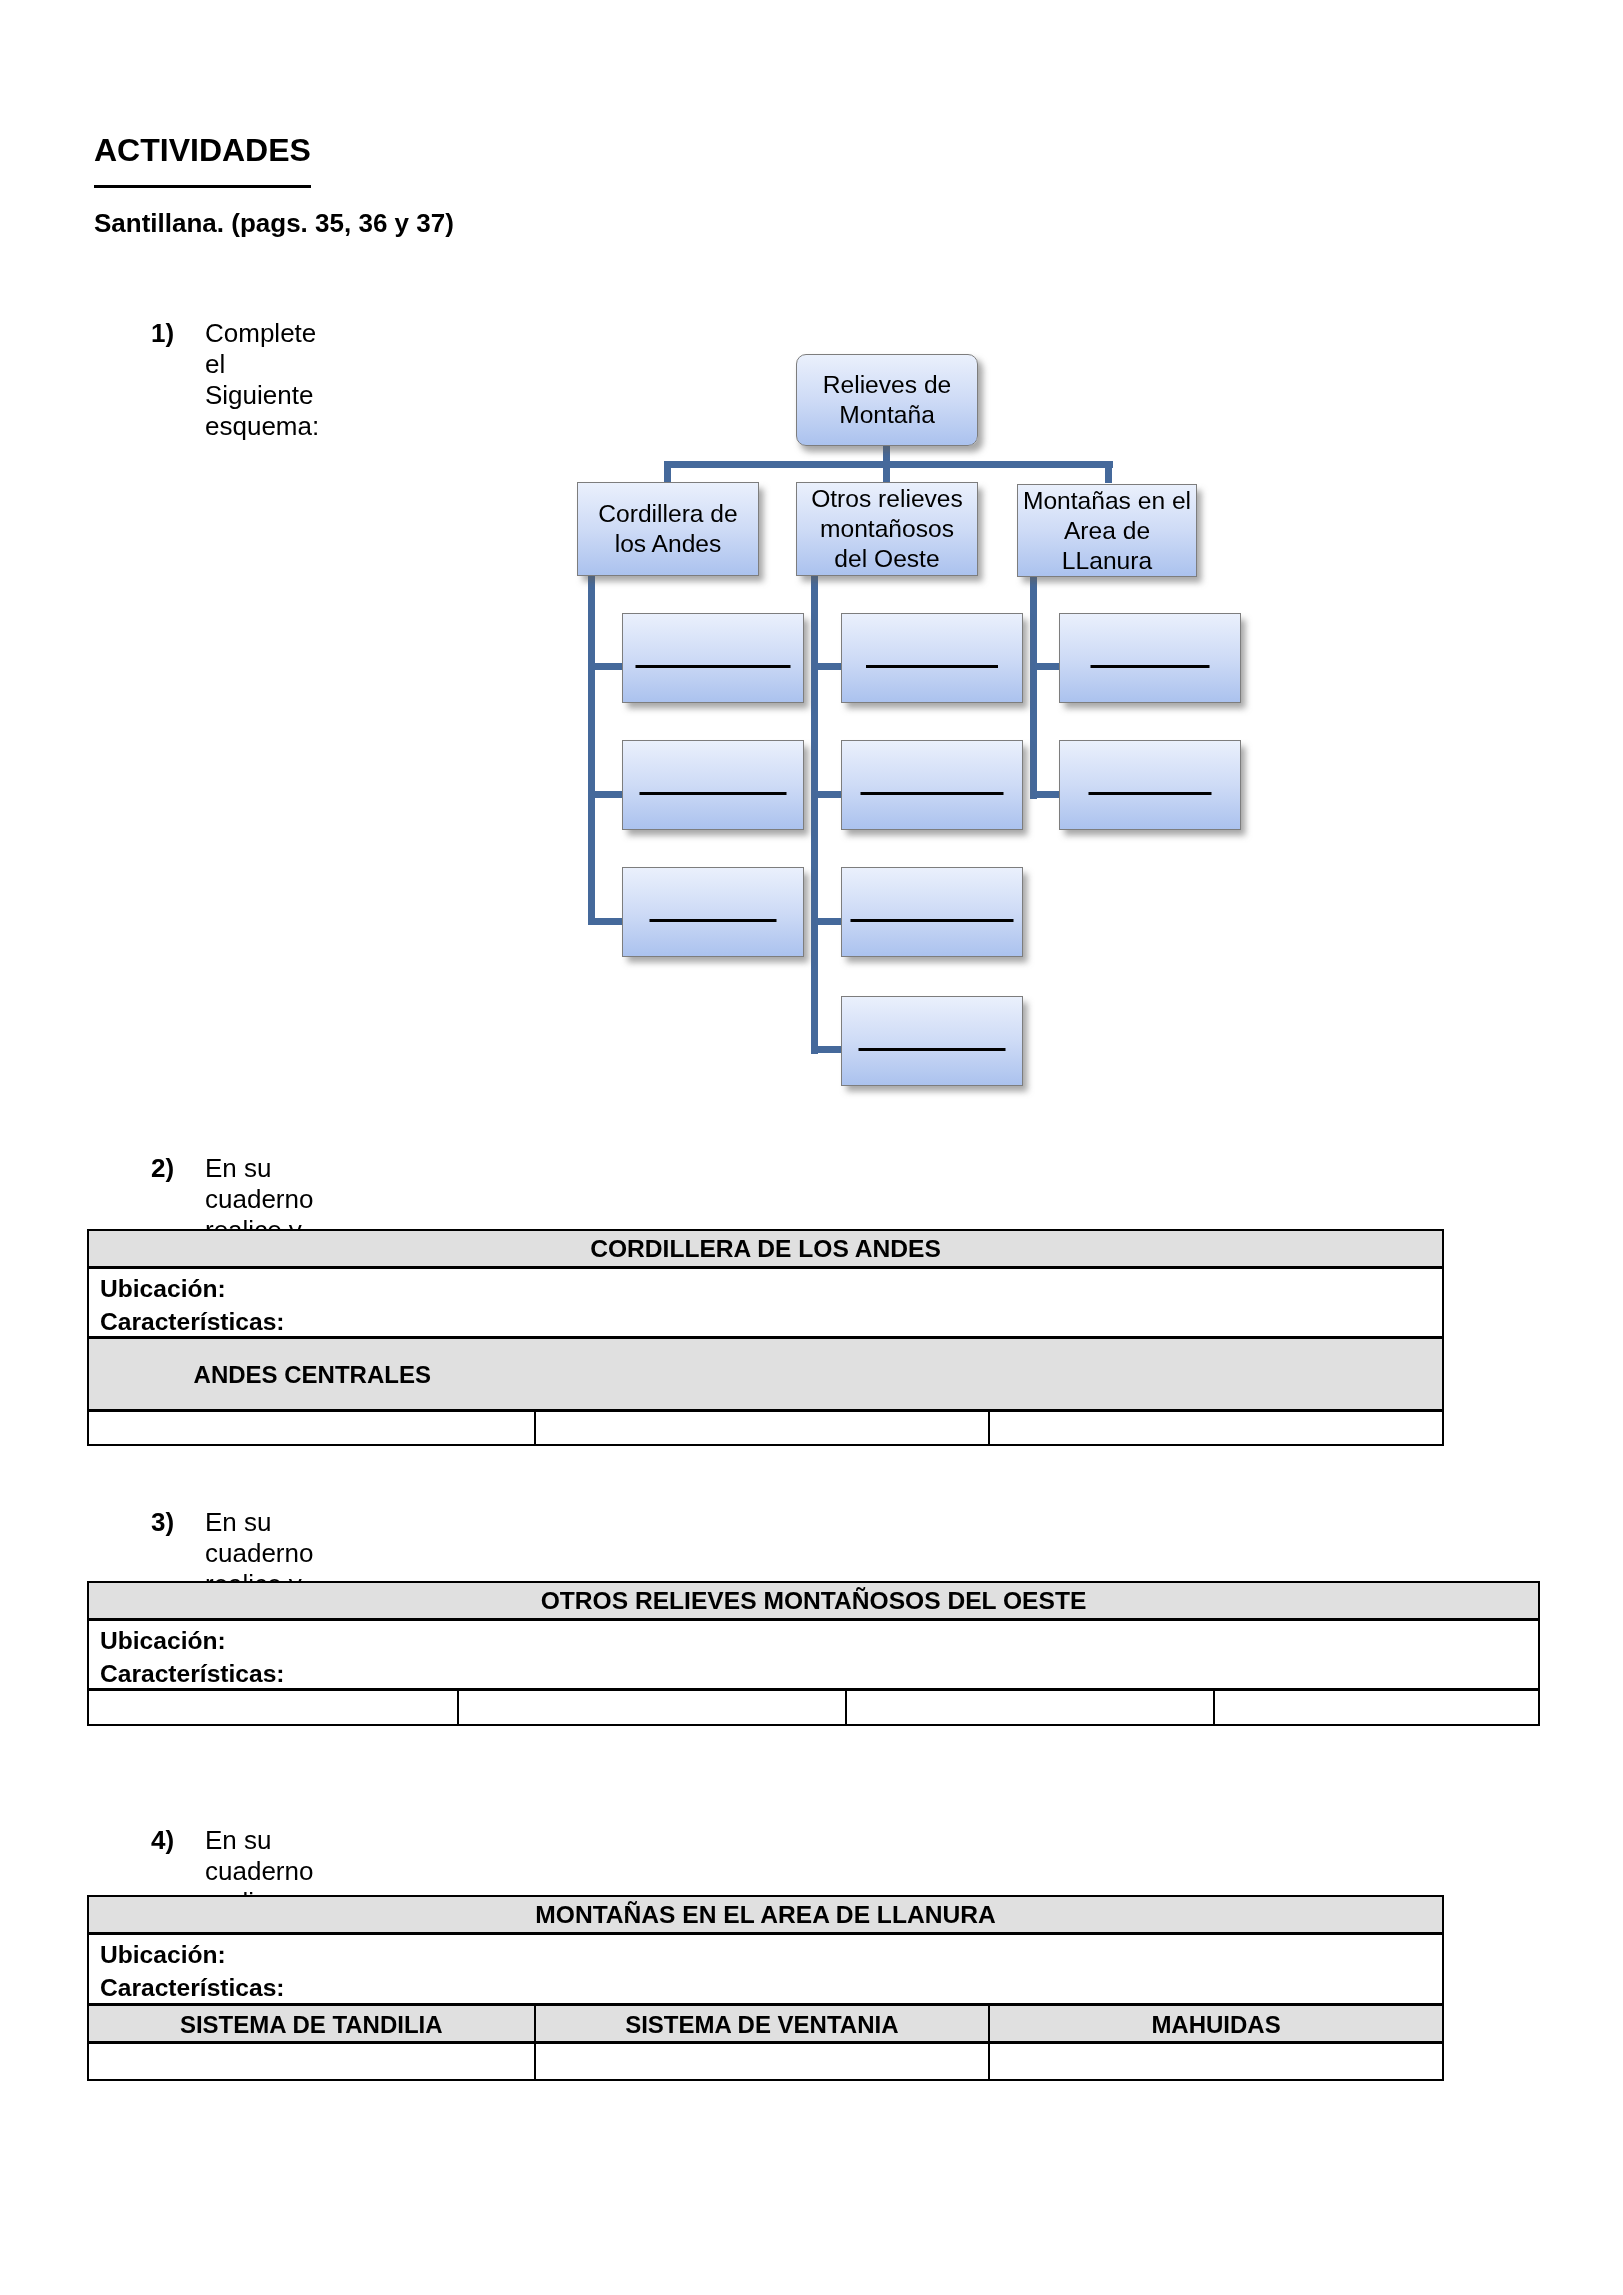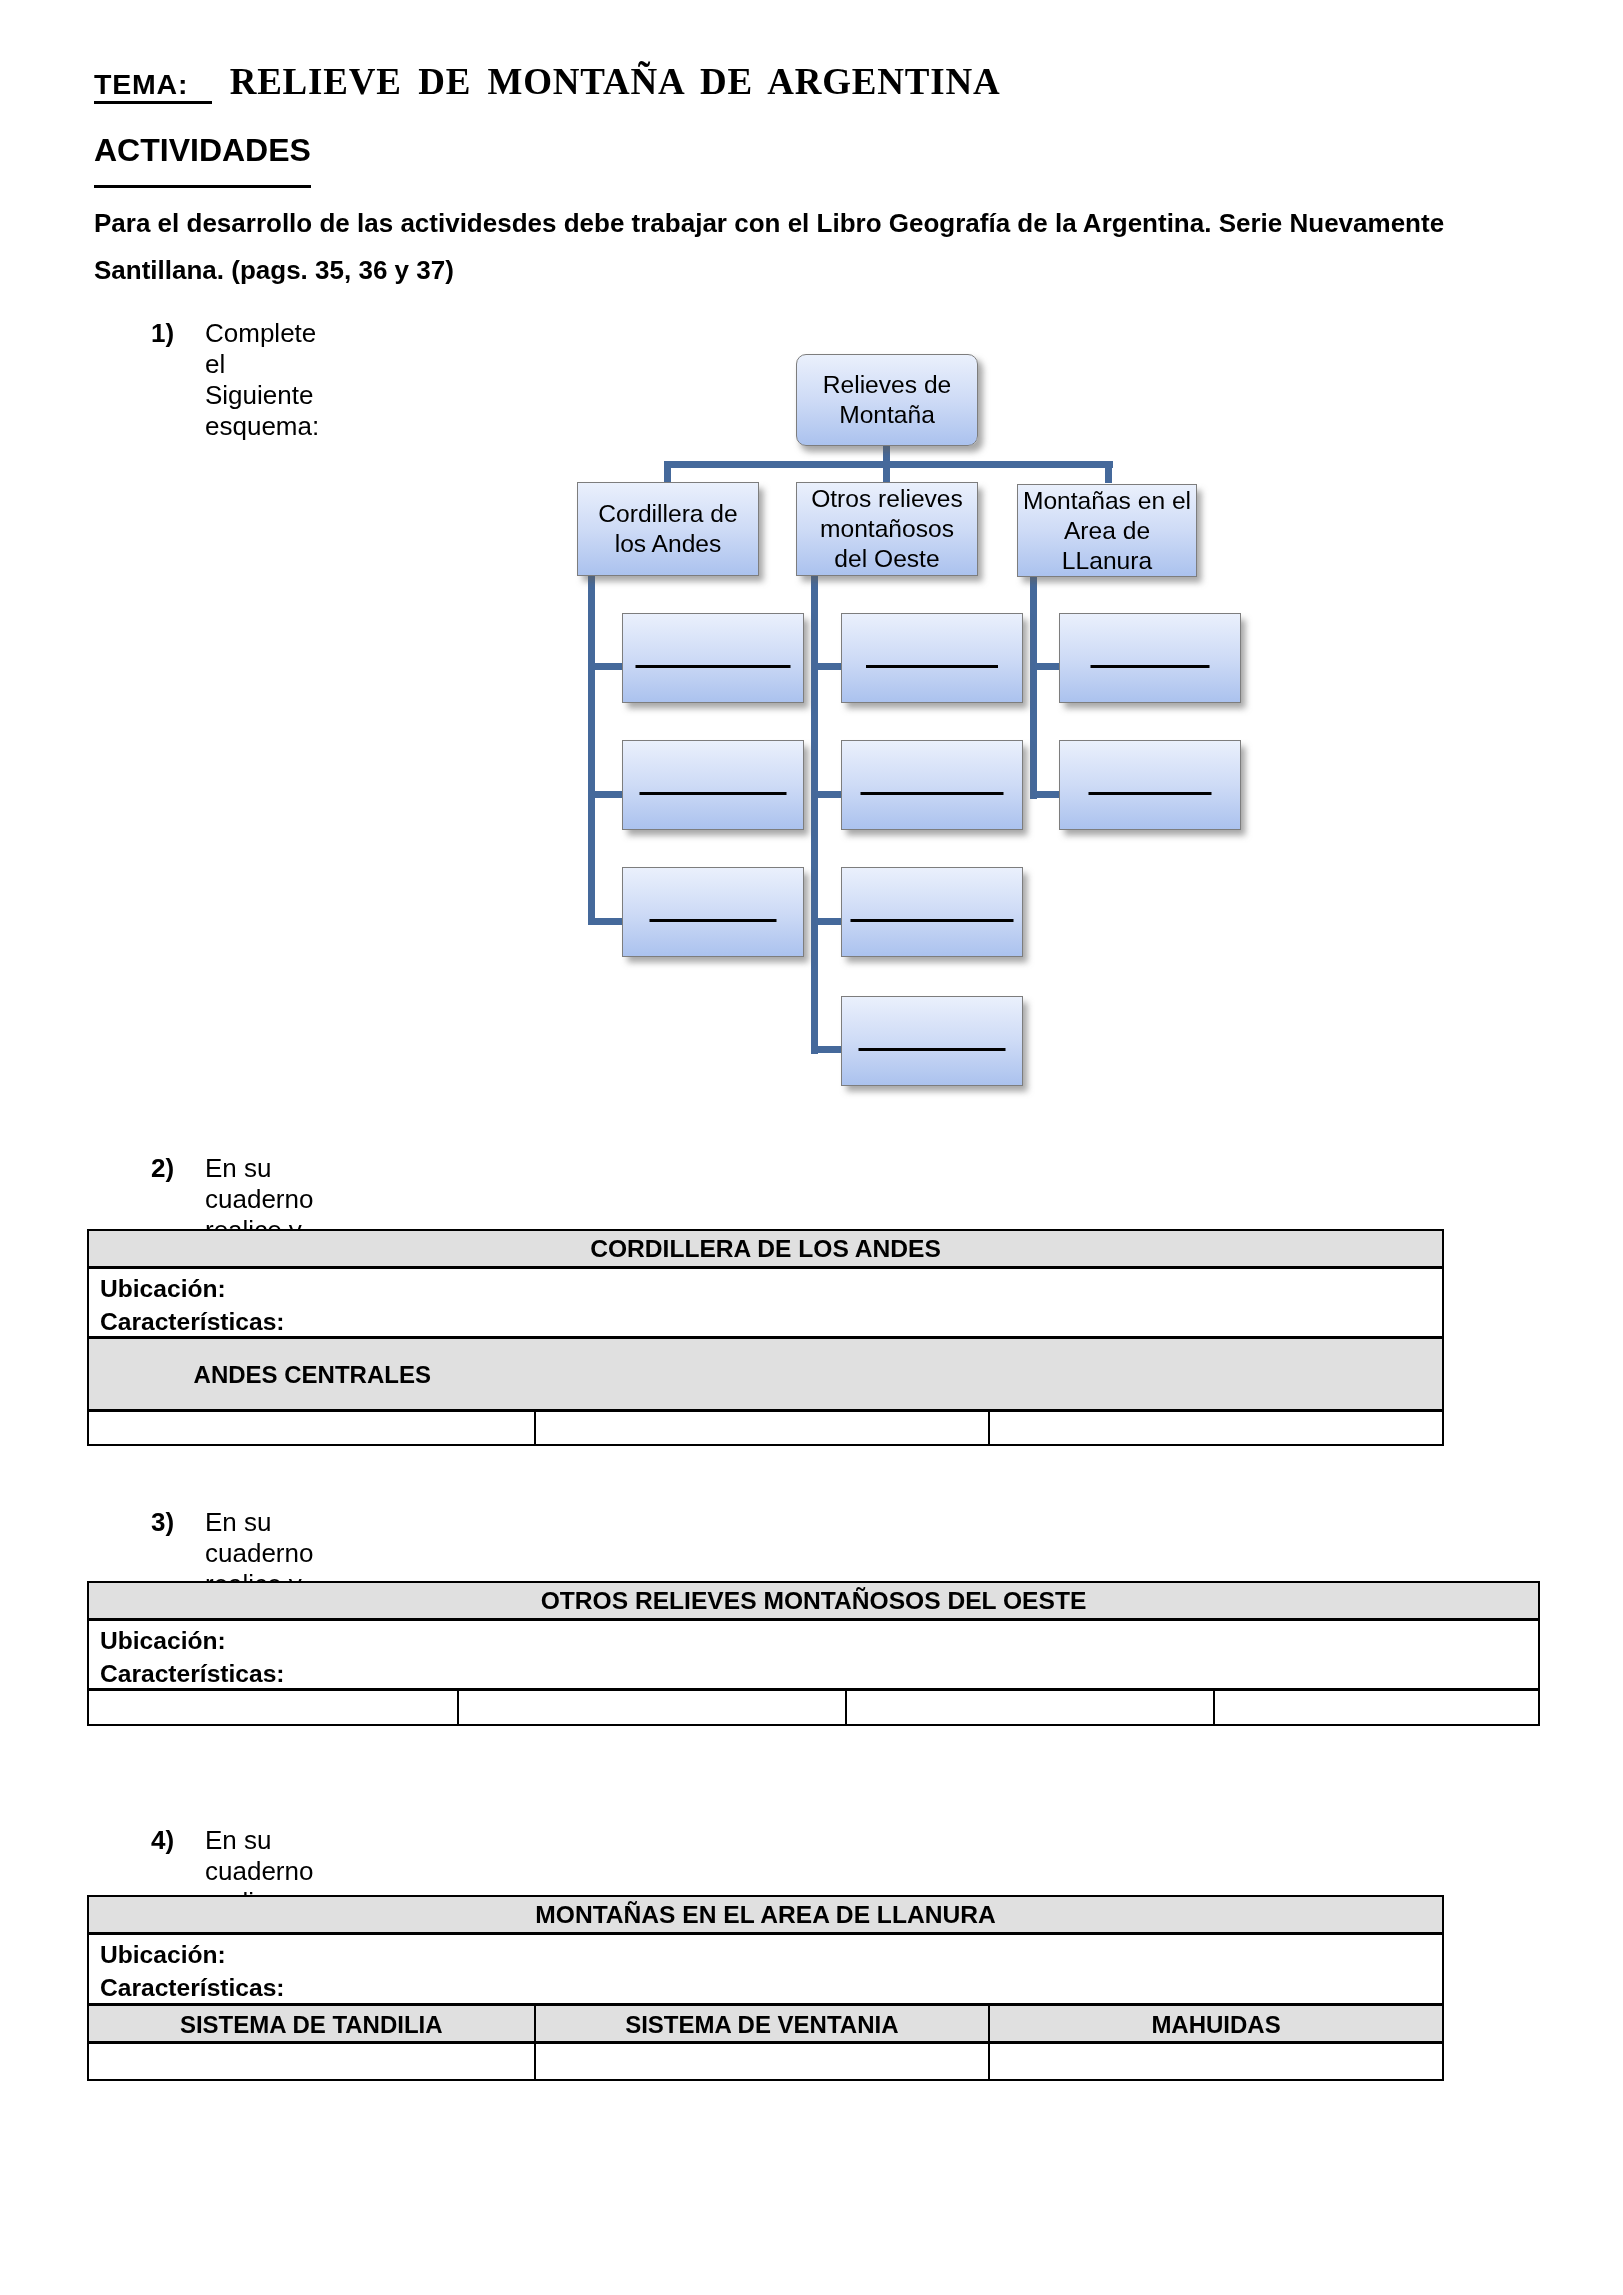--- a/index.html
+++ b/index.html
@@ -45,29 +45,24 @@
   .t-empty .cell:last-child{border-right:none;}
   .narrow{max-width:349px;}
   .cols3{grid-template-columns:1fr 1.018fr 1.012fr;}
   .cols4{grid-template-columns:1.147fr 1.203fr 1.142fr 1fr;}
 </style>
 </head>
 <body>
 
 <div class="page">
 
-  <div class="tema-line">
-    <span class="tema-label">TEMA:</span>
-    <span class="doc-title">RELIEVE DE MONTAÑA DE ARGENTINA</span>
-  </div>
 
   <div class="activities">ACTIVIDADES</div>
 
   <div class="intro">
-    <span>Para el desarrollo de las actividesdes debe trabajar con el Libro Geografía de la Argentina. Serie Nuevamente</span>
     <span>Santillana. (pags. 35, 36 y 37)</span>
   </div>
 
   <div class="item" style="top:318px;">
     <span class="num">1)</span>
     <span class="txt">Complete el Siguiente esquema:</span>
   </div>
   <div class="item" style="top:1153px;">
     <span class="num">2)</span>
     <span class="txt">En su cuaderno realice y complete el siguiente cuadro:</span>

